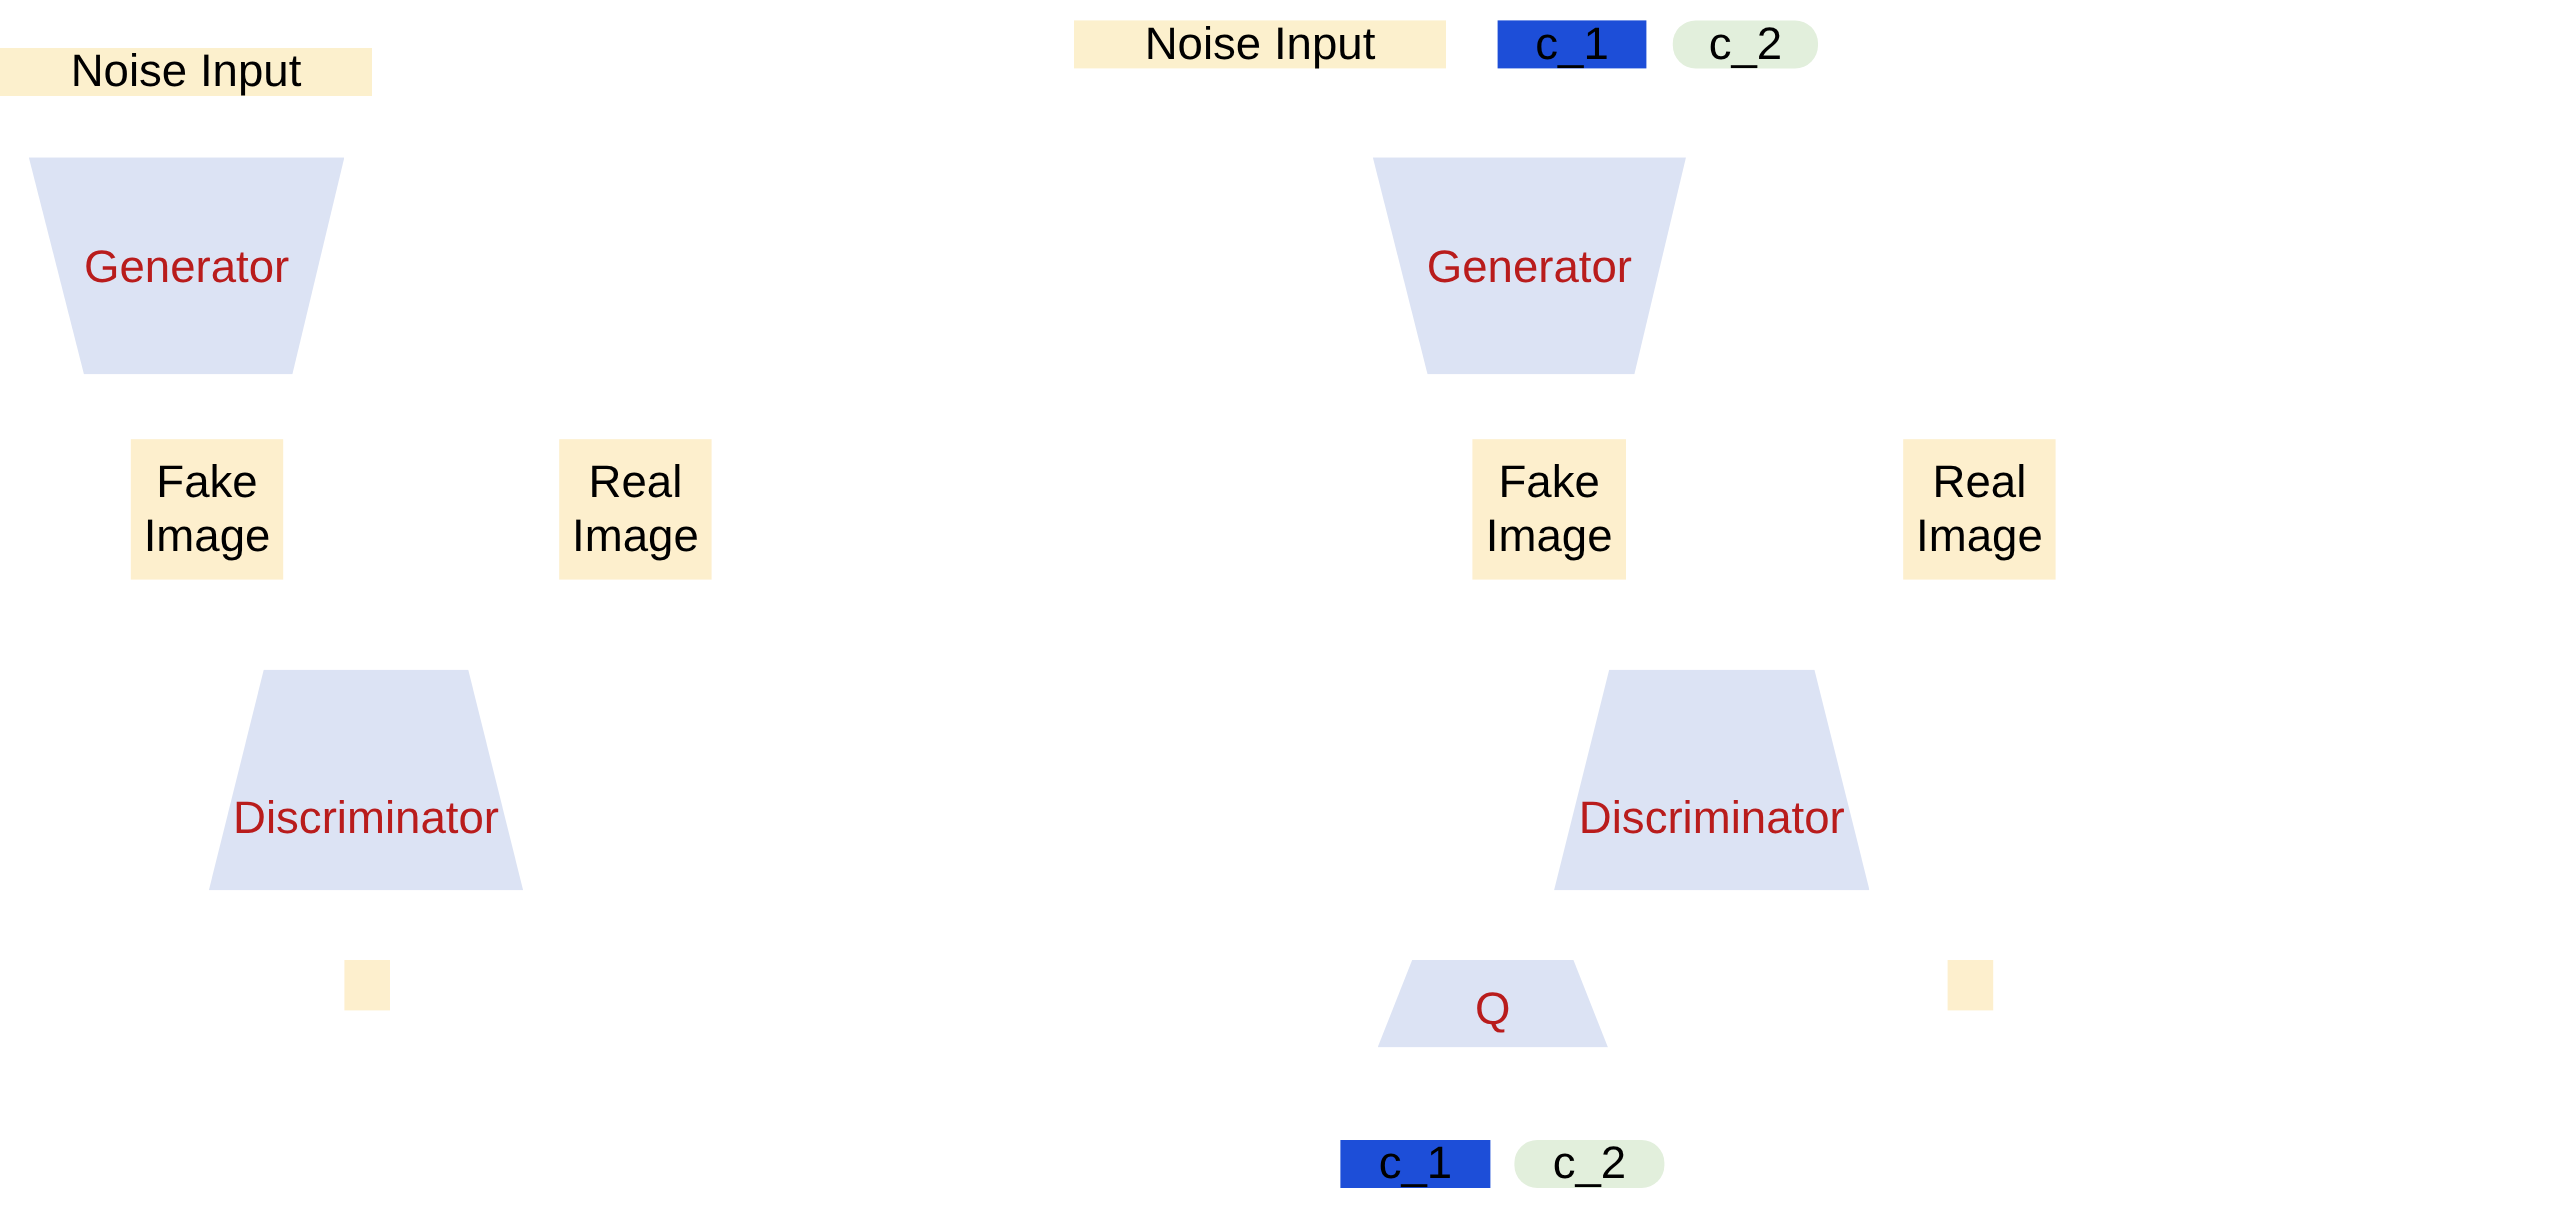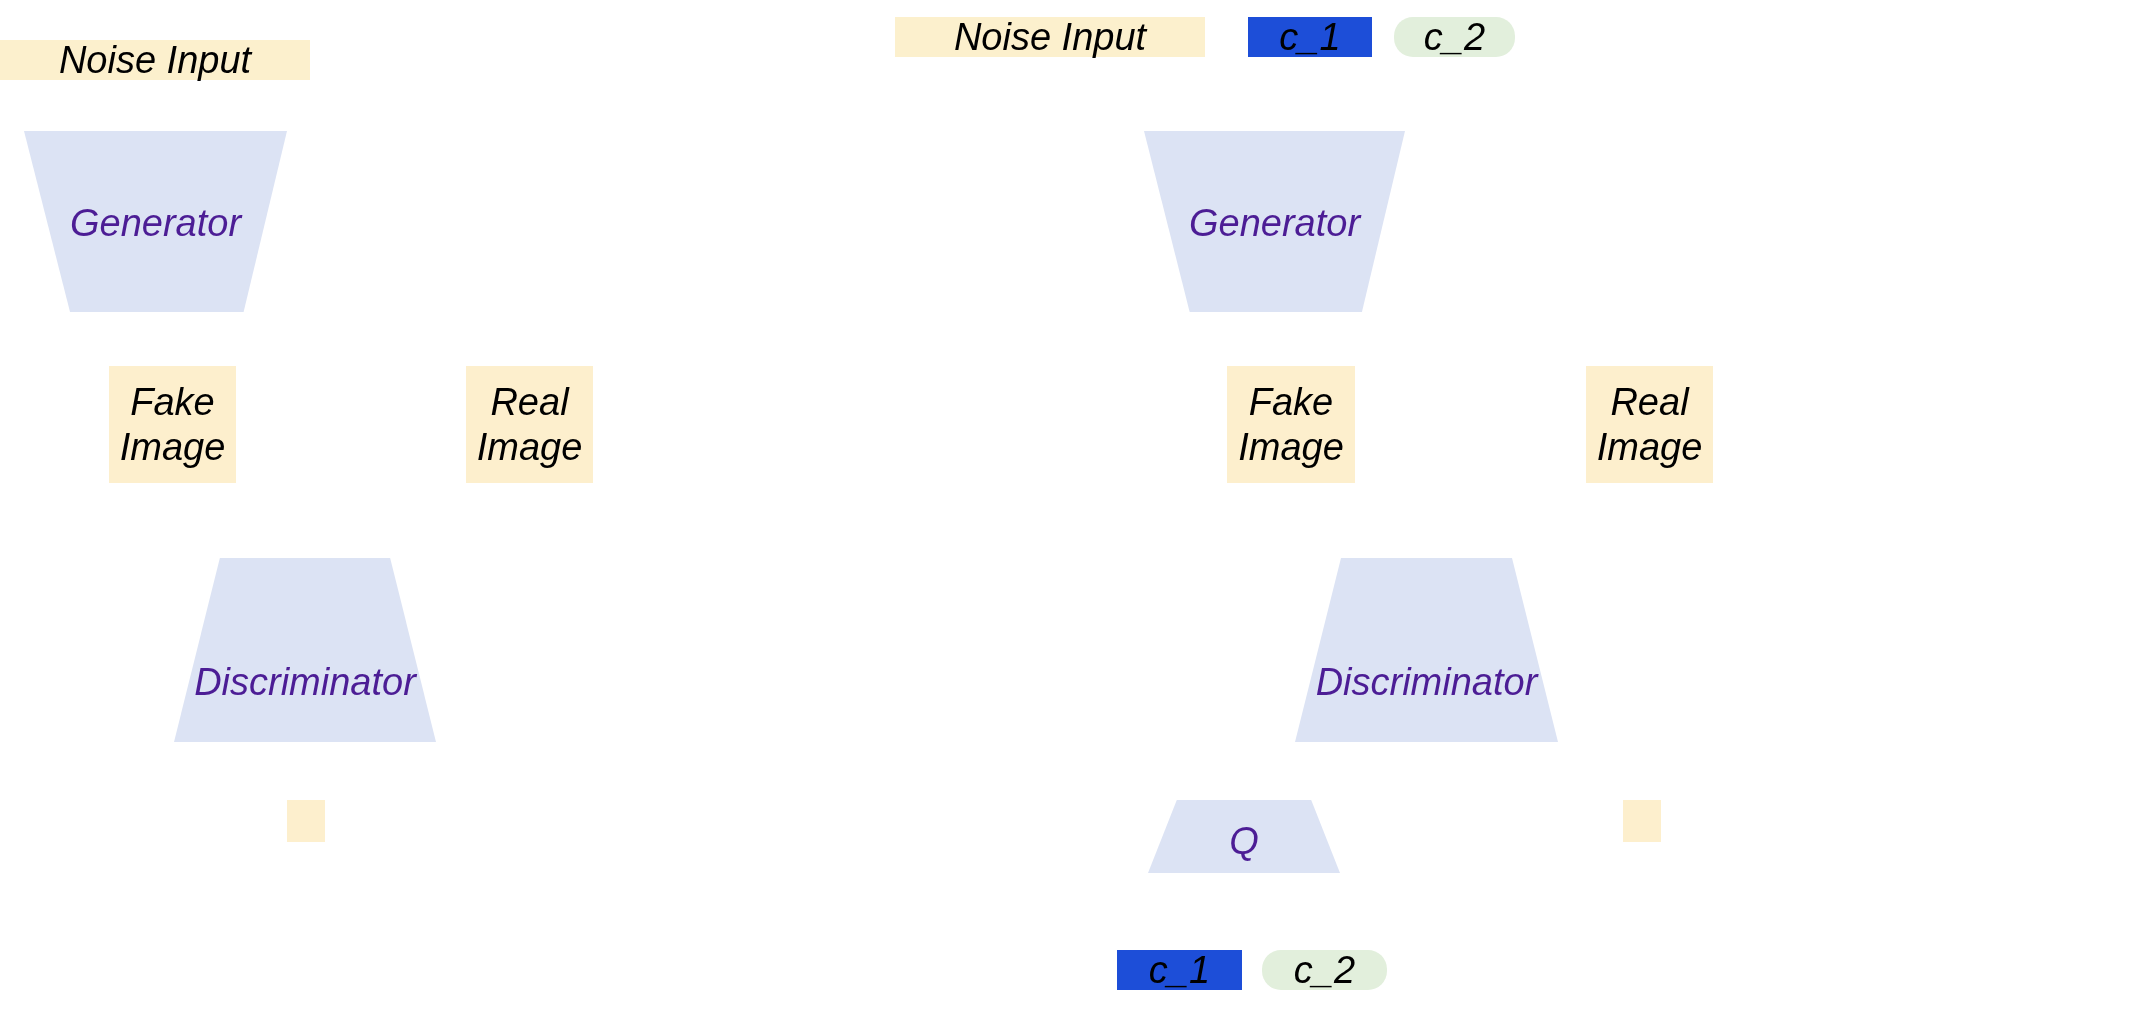--- a/index.html
+++ b/index.html
@@ -10,21 +10,20 @@
   }
   body {
     font-family: "Liberation Sans", sans-serif;
   }
   #canvas {
     position: relative;
     width: 2134px;
     height: 1016px;
     background: #ffffff;
     overflow: hidden;
-    font-style: italic;
   }
   .node {
     position: absolute;
     box-sizing: border-box;
     display: flex;
     align-items: center;
     justify-content: center;
     text-align: center;
     color: #000000;
     line-height: 1.18;
@@ -42,21 +41,21 @@
 
   .two-line { white-space: pre-line; margin-left: 16px; }
 
   
   .trap {
     position: absolute;
     background: #dce3f4;
     display: flex;
     align-items: center;
     justify-content: center;
-    color: #4c1d95;
+    color: #b91c1c;
     font-size: 38px;
     user-select: none;
   }
   
   .trap-down {
     clip-path: polygon(0% 0%, 100% 0%, 83.5% 100%, 17.5% 100%);
   }
   
   .trap-up {
     clip-path: polygon(17.5% 0%, 82.5% 0%, 100% 100%, 0% 100%);

